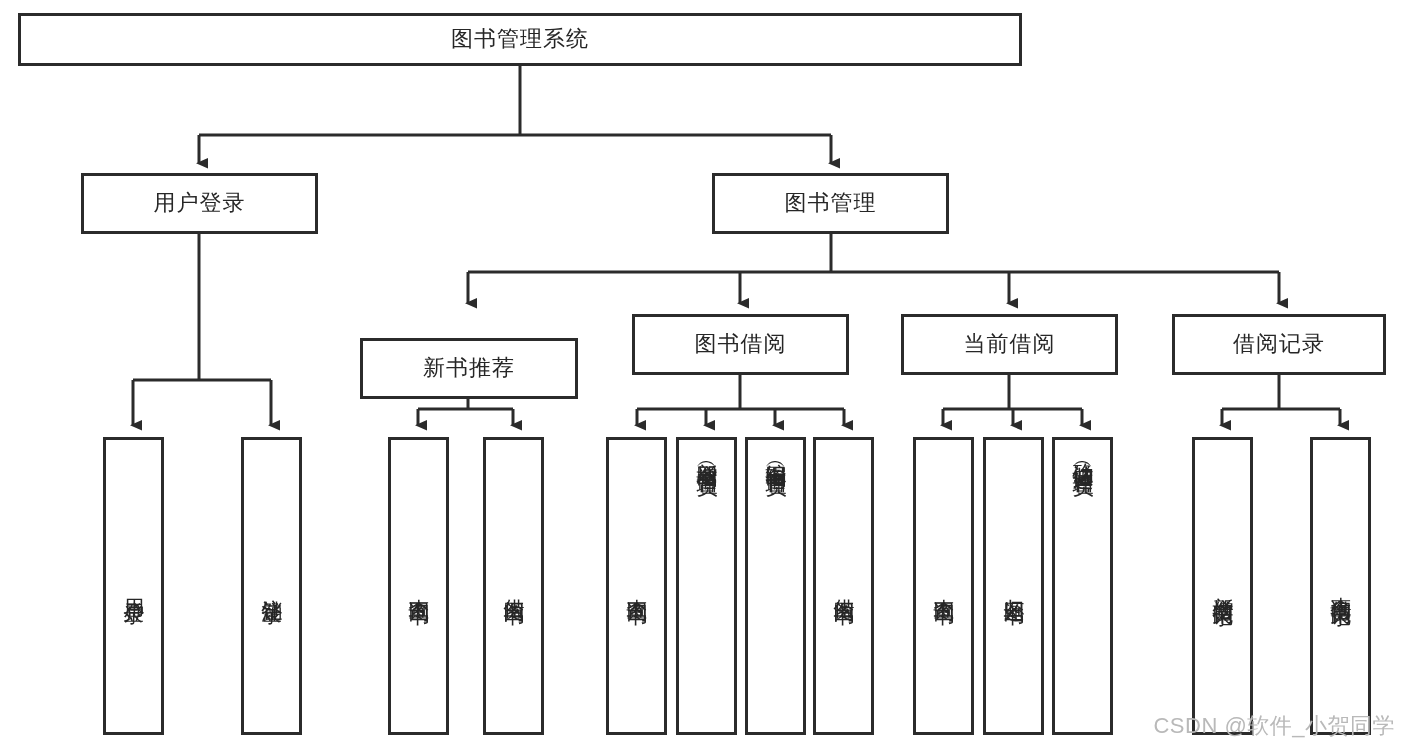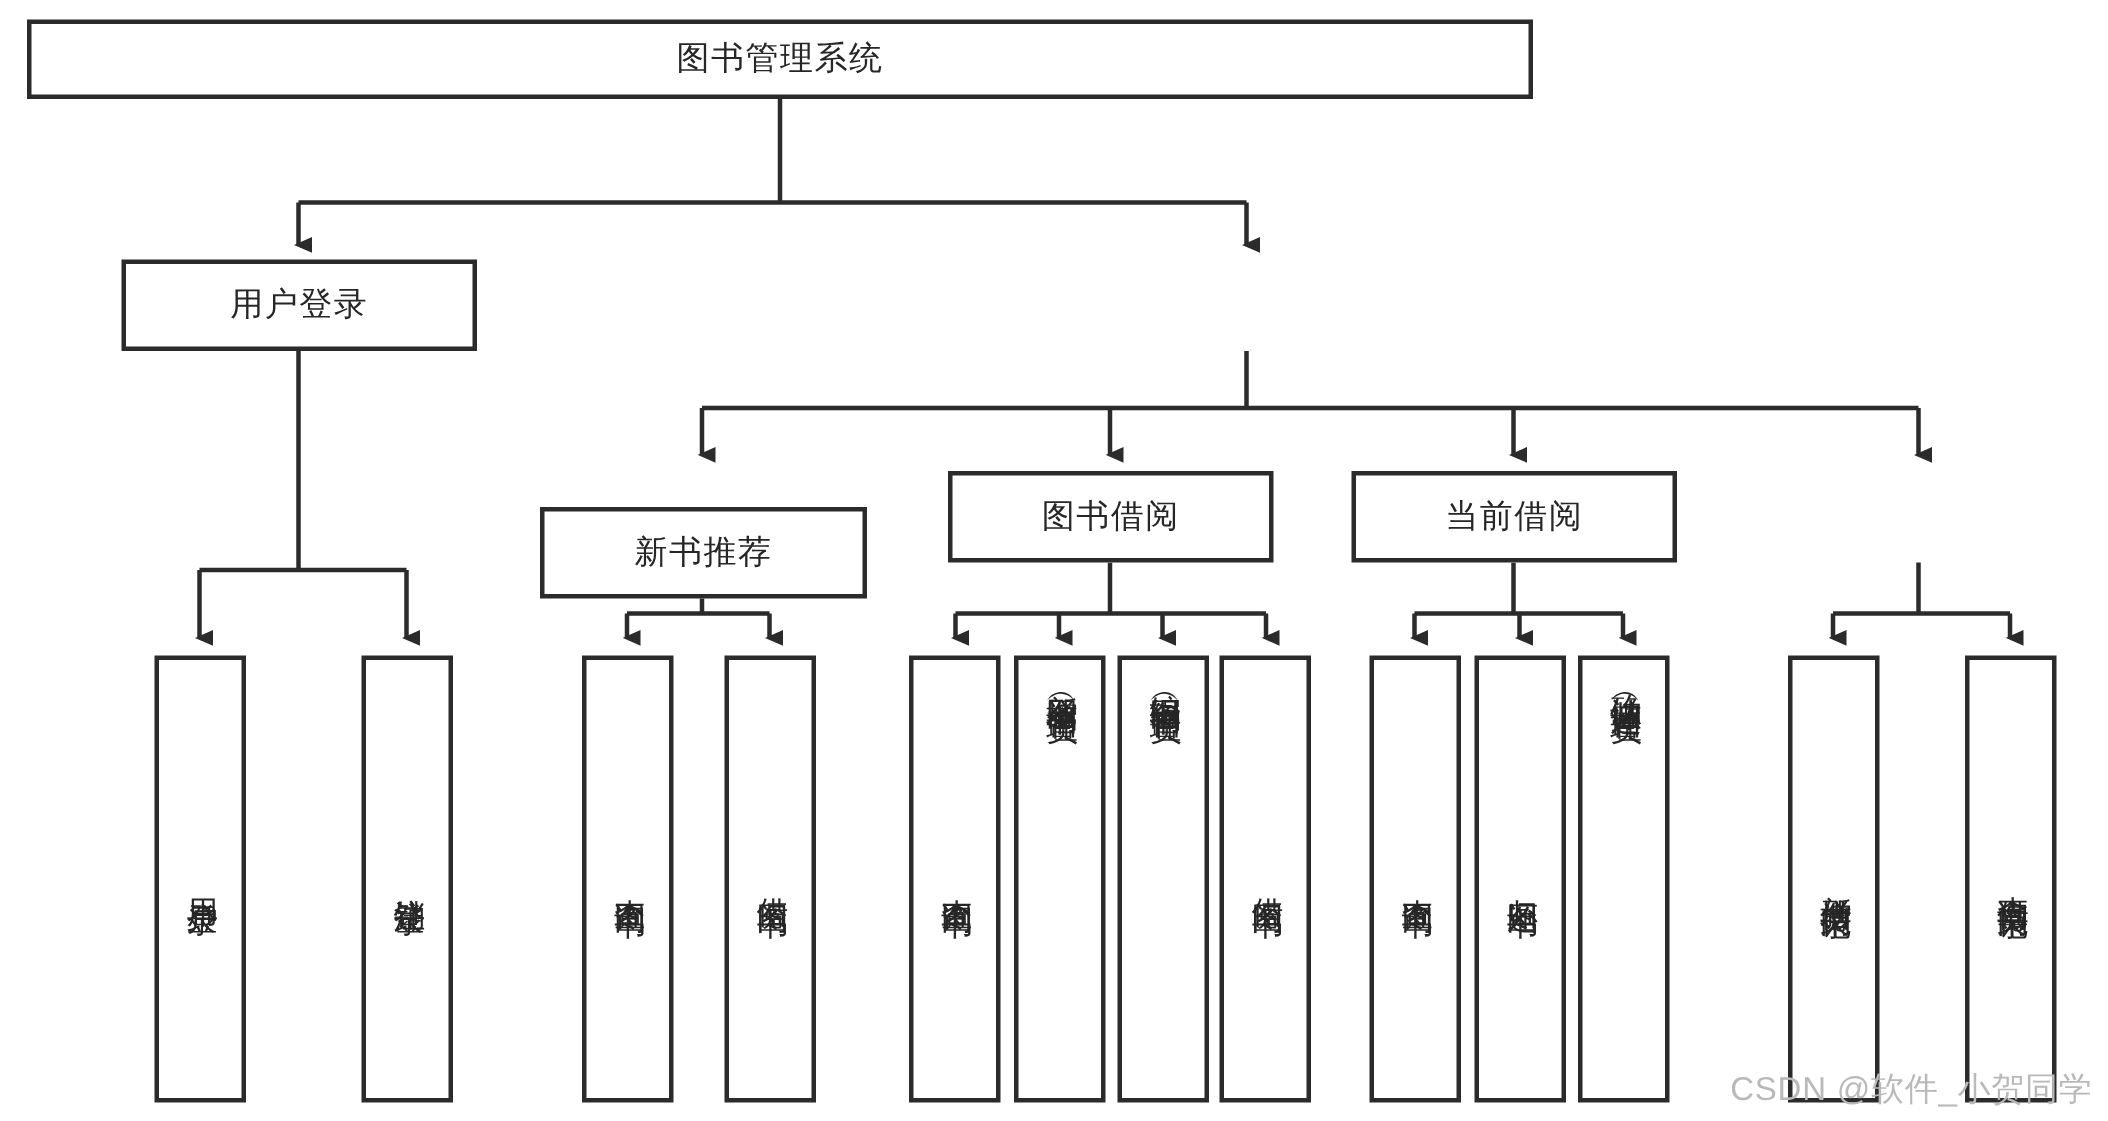--- a/index.html
+++ b/index.html
@@ -131,30 +131,36 @@
     </g>
   </svg>
 
   <div class="node root" style="left:18px; top:13px; width:1004px; height:53px;">
     <span class="lbl">图书管理系统</span>
   </div>
 
   <div class="node" style="left:81px; top:173px; width:237px; height:61px;">
     <span class="lbl">用户登录</span>
   </div>
+  <div class="node" style="left:712px; top:173px; width:237px; height:61px;">
+    <span class="lbl">图书管理</span>
+  </div>
 
   <div class="node" style="left:360px; top:314px; width:218px; height:61px;margin-top:24px;">
     <span class="lbl">新书推荐</span>
   </div>
   <div class="node" style="left:632px; top:314px; width:217px; height:61px;">
     <span class="lbl">图书借阅</span>
   </div>
   <div class="node" style="left:901px; top:314px; width:217px; height:61px;">
     <span class="lbl">当前借阅</span>
   </div>
+  <div class="node" style="left:1172px; top:314px; width:214px; height:61px;">
+    <span class="lbl">借阅记录</span>
+  </div>
 
   <div class="node leaf centered" style="left:103px; top:437px; width:61px; height:298px;">
     <span class="lbl">用户登录</span>
   </div>
   <div class="node leaf centered" style="left:241px; top:437px; width:61px; height:298px;">
     <span class="lbl">注销登录</span>
   </div>
 
   <div class="node leaf centered" style="left:388px; top:437px; width:61px; height:298px;">
     <span class="lbl">查询图书</span>

